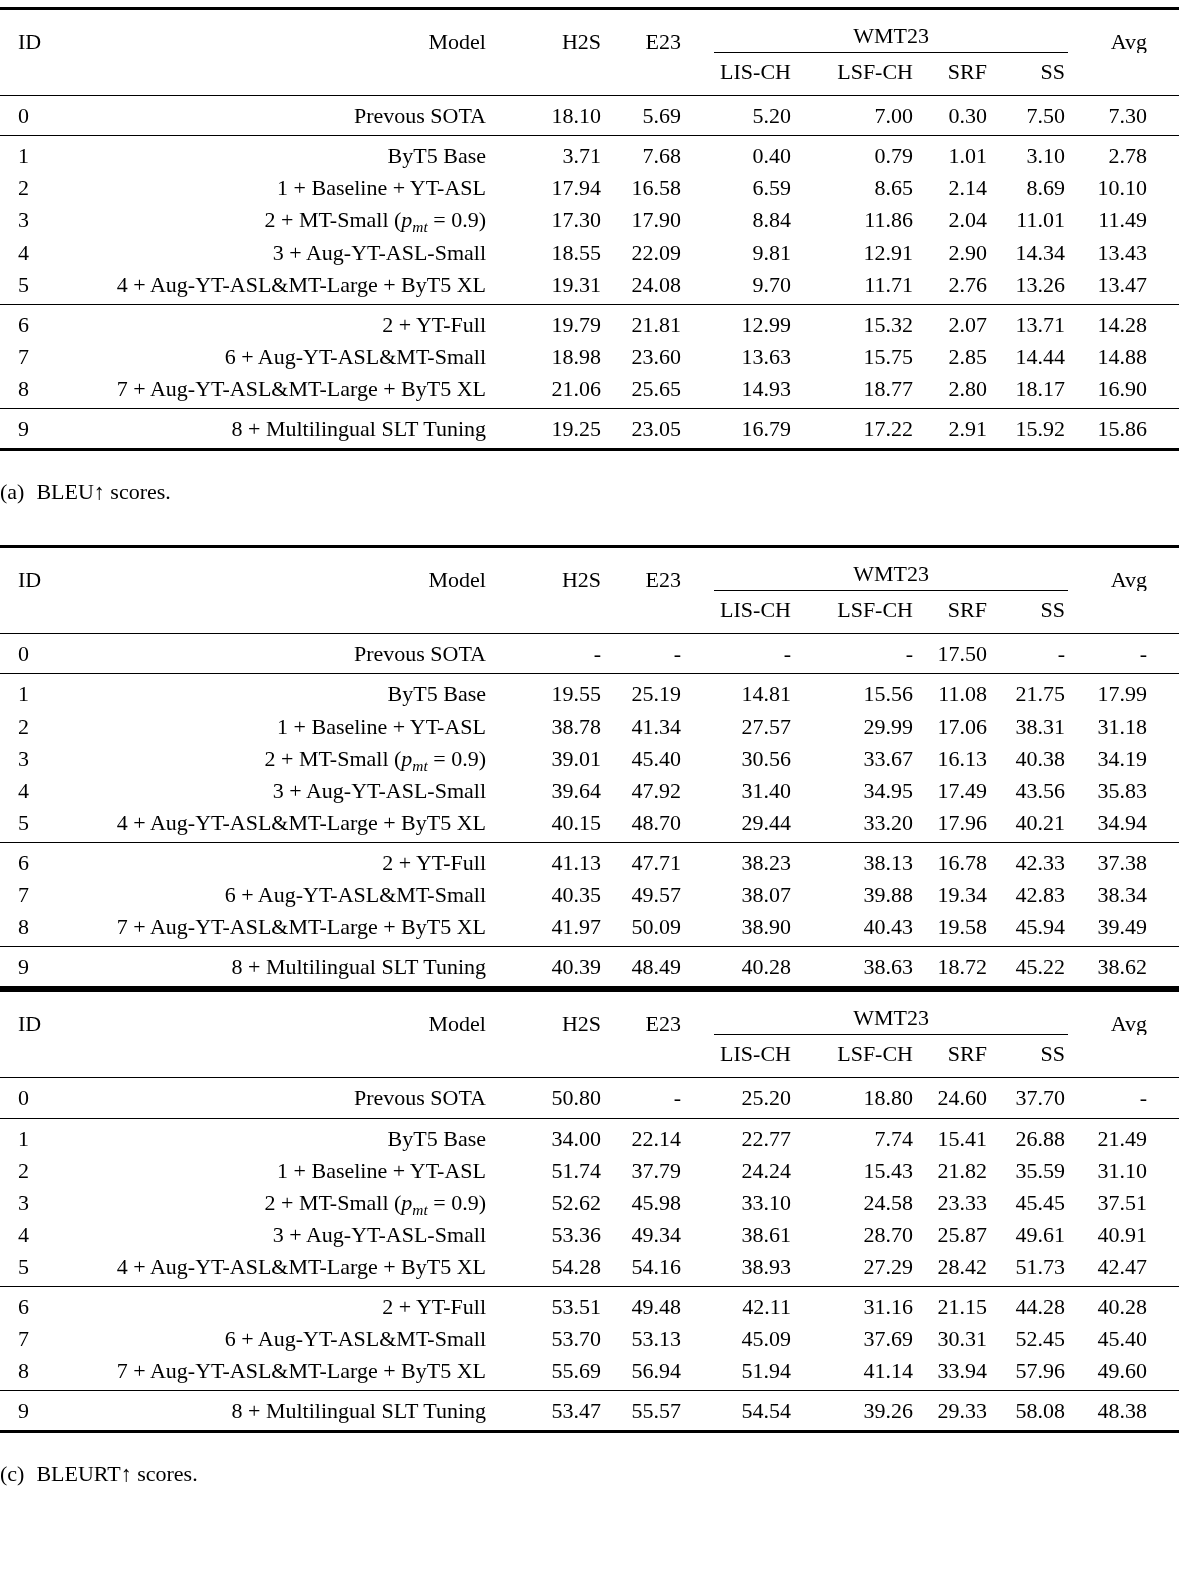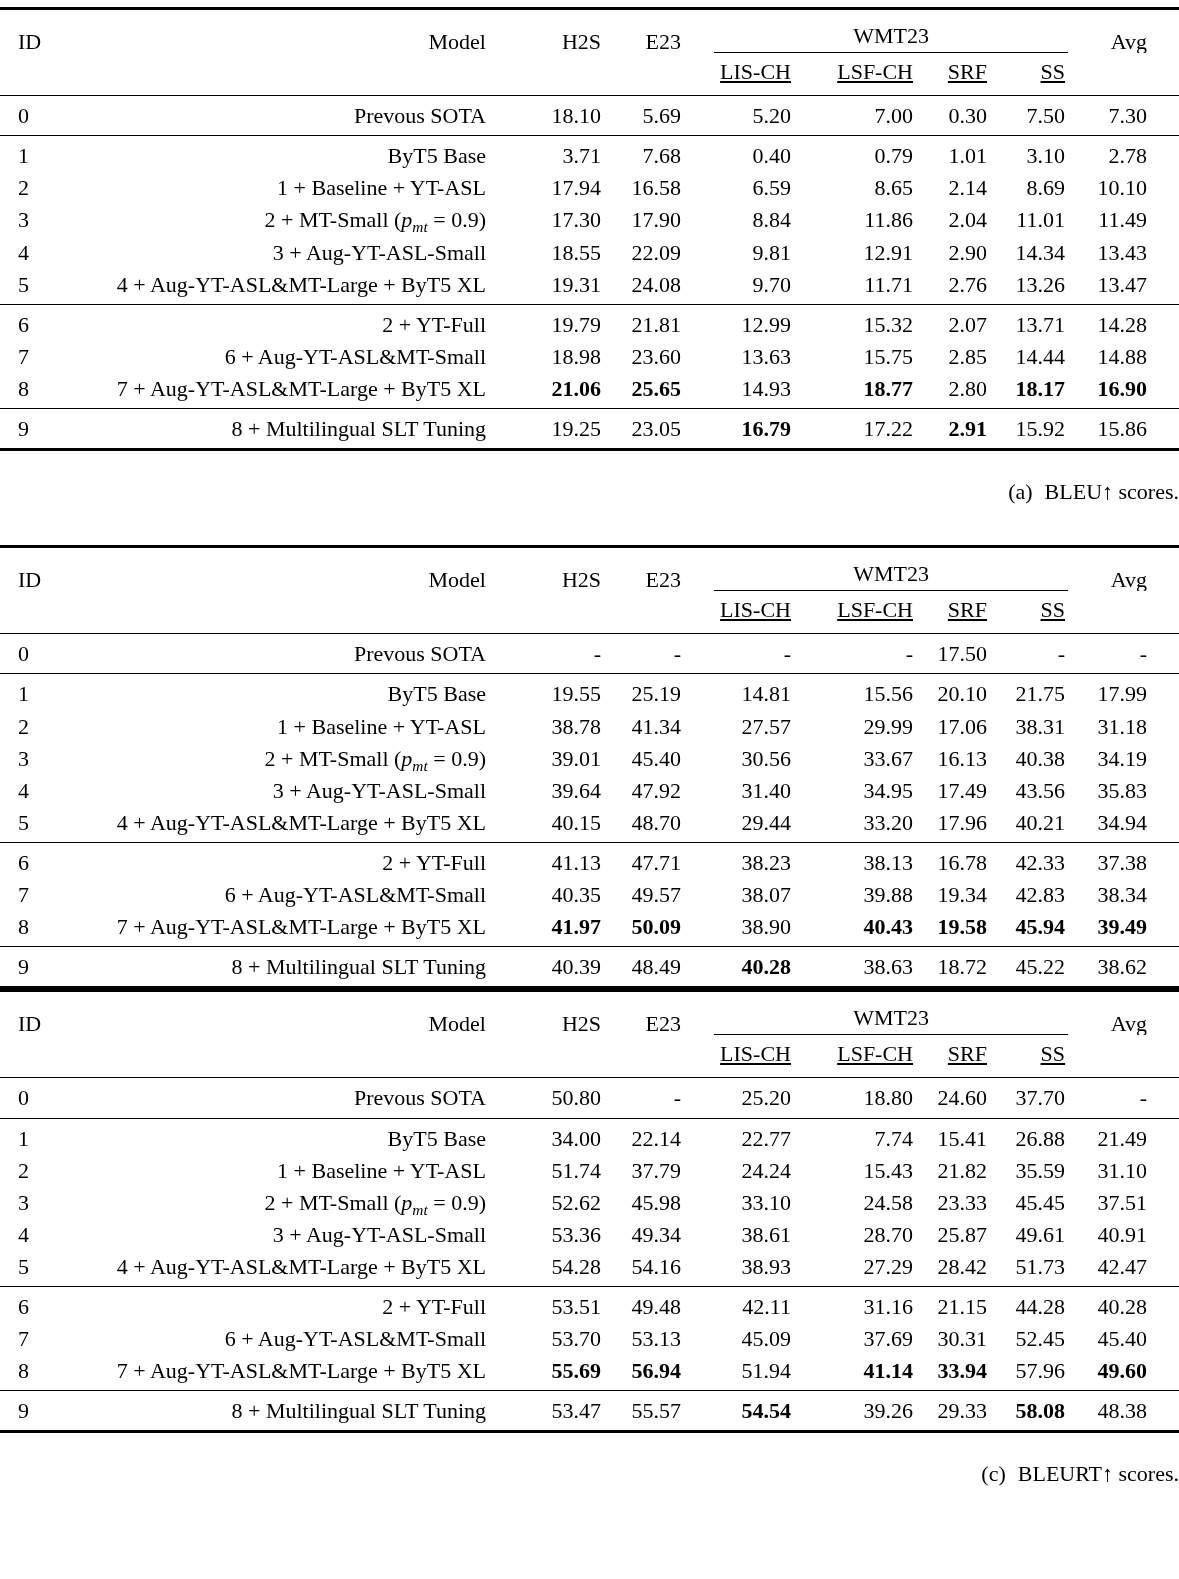--- a/index.html
+++ b/index.html
@@ -13,37 +13,37 @@
     width: 1179px; border-collapse: collapse; table-layout: fixed;
     border-top: 3px solid #000; border-bottom: 3px solid #000;
   }
   th, td {
     font-size: 22px; font-weight: normal; line-height: 1.05;
     padding: 0; white-space: nowrap; overflow: hidden;
   }
   thead { border-bottom: 1.4px solid #000; }
   thead th { vertical-align: bottom; }
   tr.h1 th { padding-top: 14px; }
-  tr.h2 th.num { padding-top: 7px; padding-bottom: 12px; text-decoration: underline; }
+  tr.h2 th.num { padding-top: 7px; padding-bottom: 12px; }
   th.spanner { padding-top: 10px; }
   .spanner-inner {
     margin: 0 2px 0 28px; text-align: center;
     border-bottom: 1.4px solid #000; padding-bottom: 5px;
   }
   .left  { text-align: right; }
   .num   { text-align: right; padding-right: 5px; }
   .col-id { text-align: left; padding-left: 18px; }
   .col-avg { padding-right: 32px; }
   tbody td { padding-top: 4.5px; padding-bottom: 4.5px; }
   tr.group-start td { border-top: 1.4px solid #000; padding-top: 8px; }
   tr.group-end td { padding-bottom: 8px; }
-  td.b { font-weight: bold; }
+  td.b { font-weight: normal; }
   sub { font-size: 70%; line-height: 0; }
   .caption {
-    margin: 28px 0 40px; text-align: right; font-size: 22px;
+    margin: 28px 0 40px; text-align: left; font-size: 22px;
   }
   .cap-label { margin-right: 12px; }
 </style>
 </head>
 <body>
 
 <main class="doc">
 
   <section class="table-block">
     <table class="results">
@@ -247,21 +247,21 @@
             <td class="num">-</td>
             <td class="num col-avg">-</td>
           </tr>
           <tr class="group-start">
             <td class="col-id">1</td>
             <td class="left">ByT5 Base</td>
             <td class="num">19.55</td>
             <td class="num">25.19</td>
             <td class="num">14.81</td>
             <td class="num">15.56</td>
-            <td class="num">20.10</td>
+            <td class="num">11.08</td>
             <td class="num">21.75</td>
             <td class="num col-avg">17.99</td>
           </tr>
           <tr>
             <td class="col-id">2</td>
             <td class="left">1 + Baseline + YT-ASL</td>
             <td class="num">38.78</td>
             <td class="num">41.34</td>
             <td class="num">27.57</td>
             <td class="num">29.99</td>

